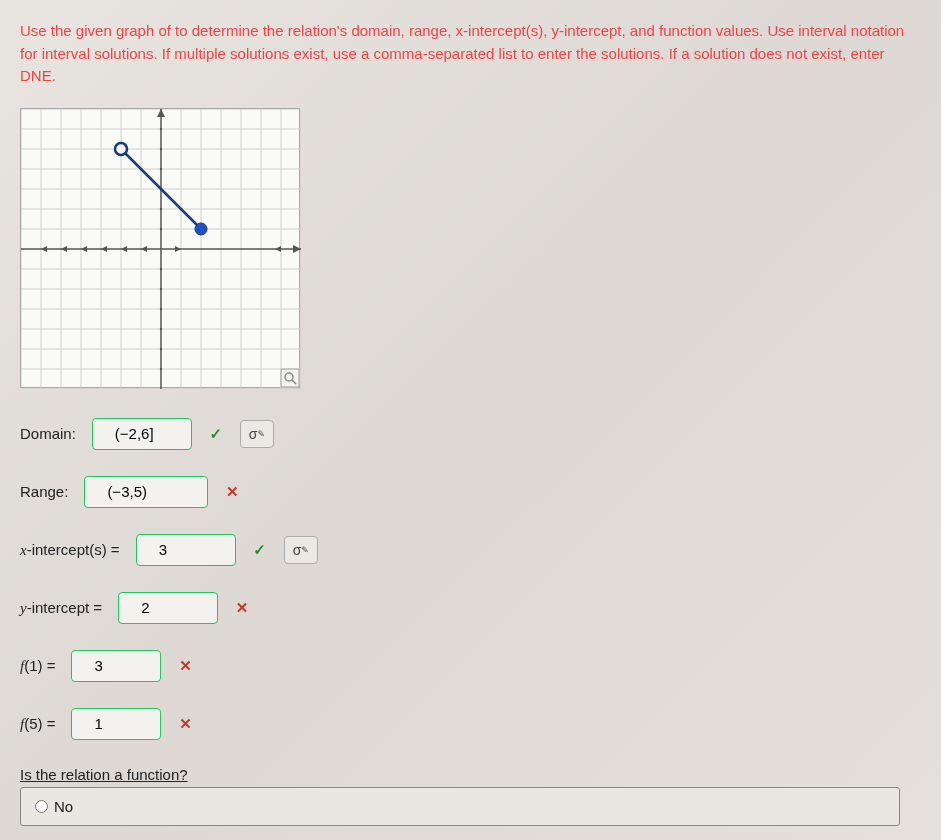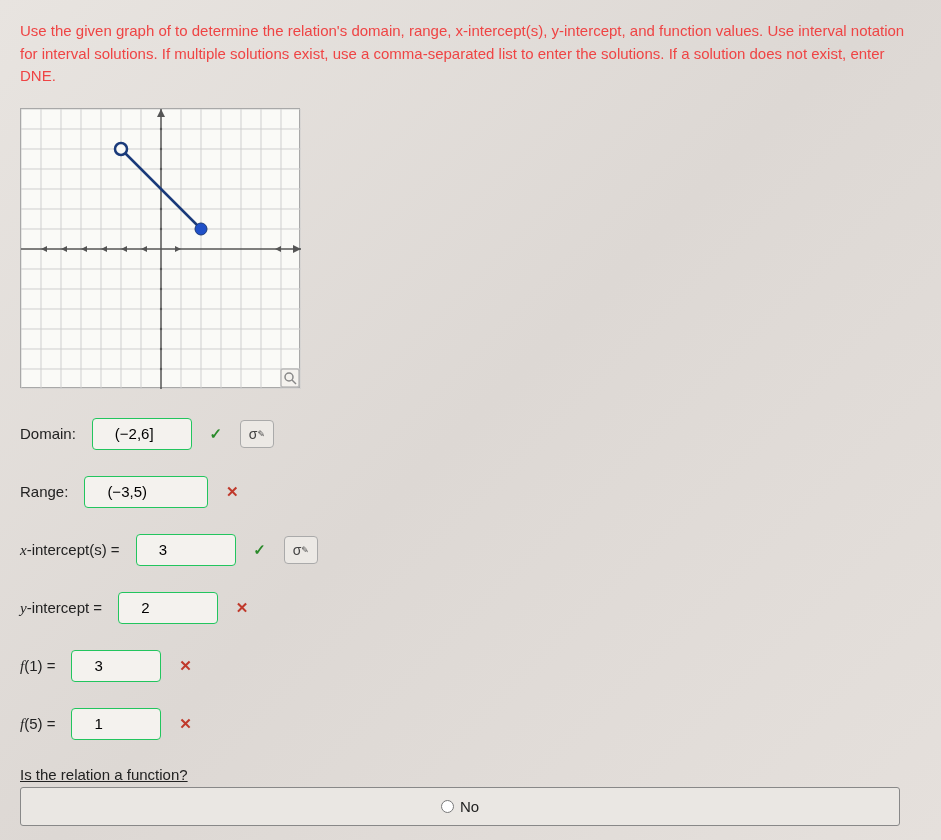--- a/index.html
+++ b/index.html
@@ -83,21 +83,20 @@
       background: #eae7e3;
       padding: 10px 14px;
       width: 880px;
     }
     .radio-row {
       display: flex;
       align-items: center;
       gap: 6px;
       margin-bottom: 8px;
       font-size: 15px;
-      justify-content: center;
     }
     .radio-row:last-child { margin-bottom: 0; }
     input[type="radio"] { cursor: pointer; }
     .radio-row .dot-selected {
       accent-color: #c0392b;
     }
     svg { display: block; }
     .italic { font-style: italic; font-family: 'Times New Roman', serif; }
   </style>
 </head>

